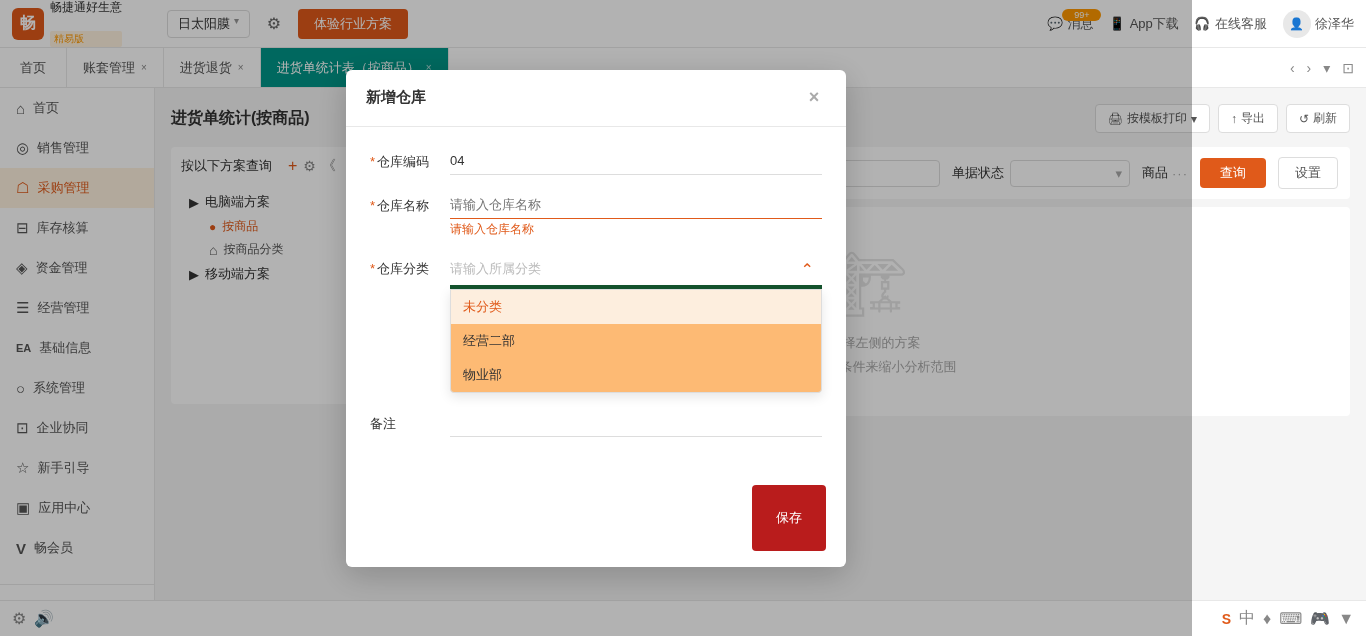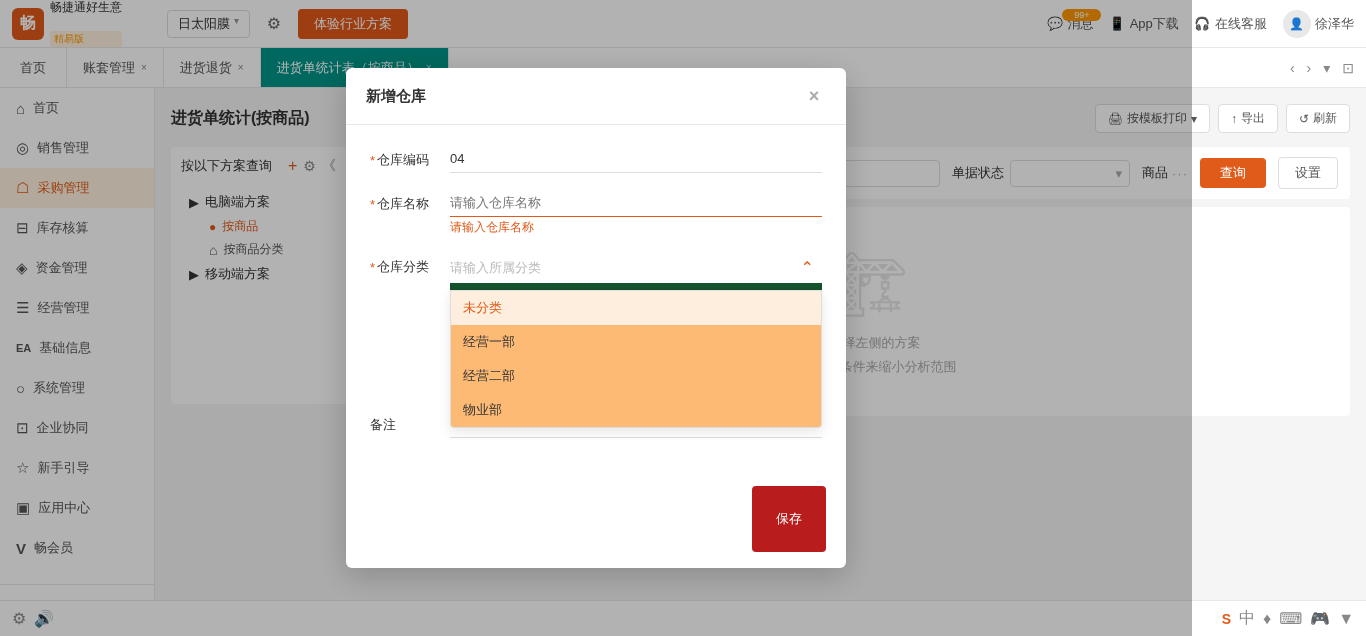--- a/index.html
+++ b/index.html
@@ -234,21 +234,21 @@
     .form-field { flex: 1; }
     .form-input {
       width: 100%; border: none; border-bottom: 1px solid #ddd;
       padding: 6px 0; font-size: 13px; color: #333;
       outline: none; background: transparent;
     }
     .form-input.error { border-bottom-color: #e05a1a; }
     .error-msg { color: #e05a1a; font-size: 12px; margin-top: 2px; }
     .form-input-box {
       width: 100%;
-      border: none; border-bottom: 7px solid #14532d;
+      border: none; border-bottom: 4px solid #14532d;
       padding: 6px 8px 6px 0;
       font-size: 13px; color: #999;
       background: transparent;
       display: flex; align-items: center; justify-content: space-between;
       cursor: pointer;
     }
     .form-input-box .up-arrow { color: #e05a1a; font-size: 16px; }
 
     
     .dropdown-list {
@@ -563,21 +563,20 @@
         </div>
         <div class="form-field">
           <div class="form-input-box">
             <span style="color:#bbb;">请输入所属分类</span>
             <span class="up-arrow">⌃</span>
           </div>
         </div>
 
         <div class="dropdown-list">
           <div class="dropdown-item selected">未分类</div>
-          <div class="dropdown-item">经营一部</div>
           <div class="dropdown-item">经营二部</div>
           <div class="dropdown-item">物业部</div>
         </div>
       </div>
 
       <div class="form-row" style="margin-top:120px;">
         <div class="form-label">
           <span>备注</span>
         </div>
         <div class="form-field">

